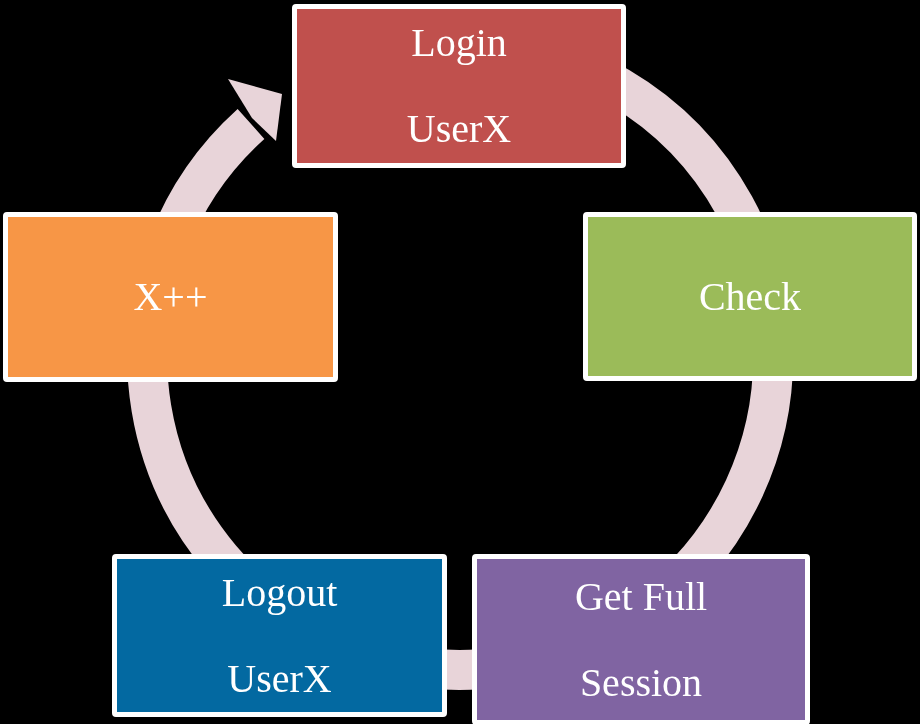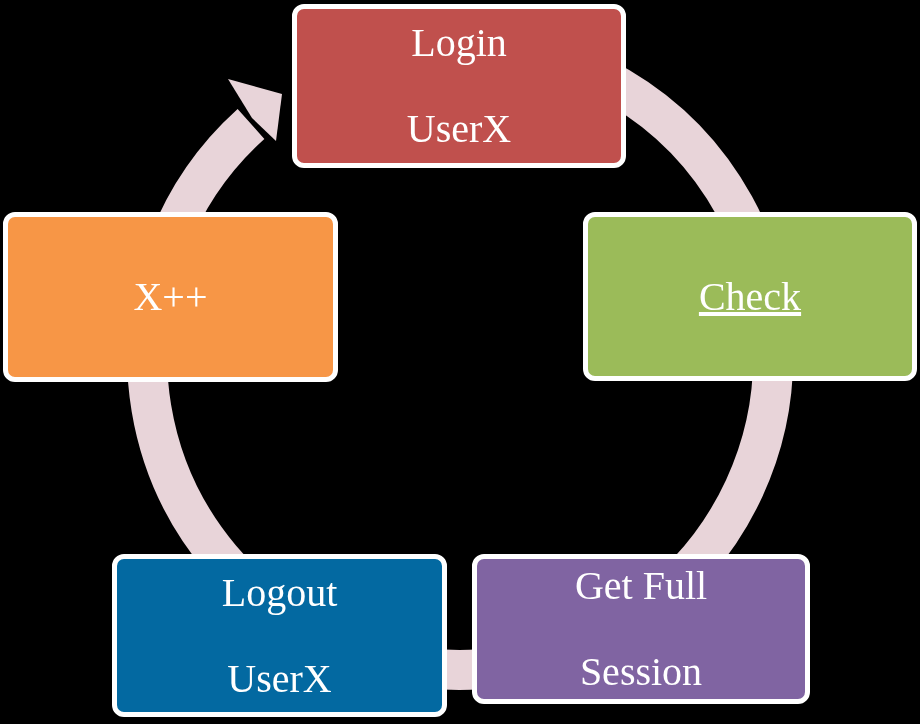--- a/index.html
+++ b/index.html
@@ -19,58 +19,58 @@
     position: absolute;
     left: 0;
     top: 0;
     width: 920px;
     height: 724px;
   }
   .node {
     position: absolute;
     box-sizing: border-box;
     border: 5px solid #fff;
-    border-radius: 12px;
+    border-radius: 4px;
     color: #fff;
     display: flex;
     flex-direction: column;
     align-items: center;
     justify-content: center;
     text-align: center;
     font-size: 40px;
     line-height: 1.05;
     row-gap: 44px;
     z-index: 2;
   }
   .node .line { display: block; }
   .node .line:empty { display: none; }
 
   
   #node-login          { left: 292px; top: 4px;   width: 334px; height: 164px; }
   #node-check-session  { left: 583px; top: 212px; width: 334px; height: 169px; }
-  #node-get-full-profile { left: 472px; top: 554px; width: 338px; height: 150px; }
+  #node-get-full-profile { left: 472px; top: 554px; width: 338px; height: 171px; }
   #node-logout         { left: 112px; top: 554px; width: 335px; height: 163px; }
   #node-xpp            { left: 3px;   top: 212px; width: 335px; height: 170px; }
 </style>
 </head>
 <body>
 
 <div id="canvas" style="background: rgb(0, 0, 0);">
 
   <svg id="cycle-svg" viewBox="0 0 920 724">
     <path d="M 318 78 A 313 313 0 1 1 251 124" fill="none" stroke-width="40" stroke-linecap="butt" stroke="#E8D4D9"></path>
     <polygon points="282,94 228,79 252,118 276,141" fill="#E8D4D9"></polygon>
   </svg>
 
   <div class="node" id="node-login" style="background: rgb(192, 80, 77);">
     <span class="line">Login</span>
     <span class="line">UserX</span>
   </div>
 
-  <div class="node" id="node-check-session" style="background: rgb(155, 187, 89); text-decoration: underline;">
+  <div class="node" id="node-check-session" style="background: rgb(155, 187, 89);">
     <span class="line">Check</span>
   </div>
 
   <div class="node" id="node-get-full-profile" style="background: rgb(128, 100, 162);">
     <span class="line">Get Full</span>
     <span class="line">Session</span>
   </div>
 
   <div class="node" id="node-logout" style="background: #0369a1;">
     <span class="line">Logout</span>

